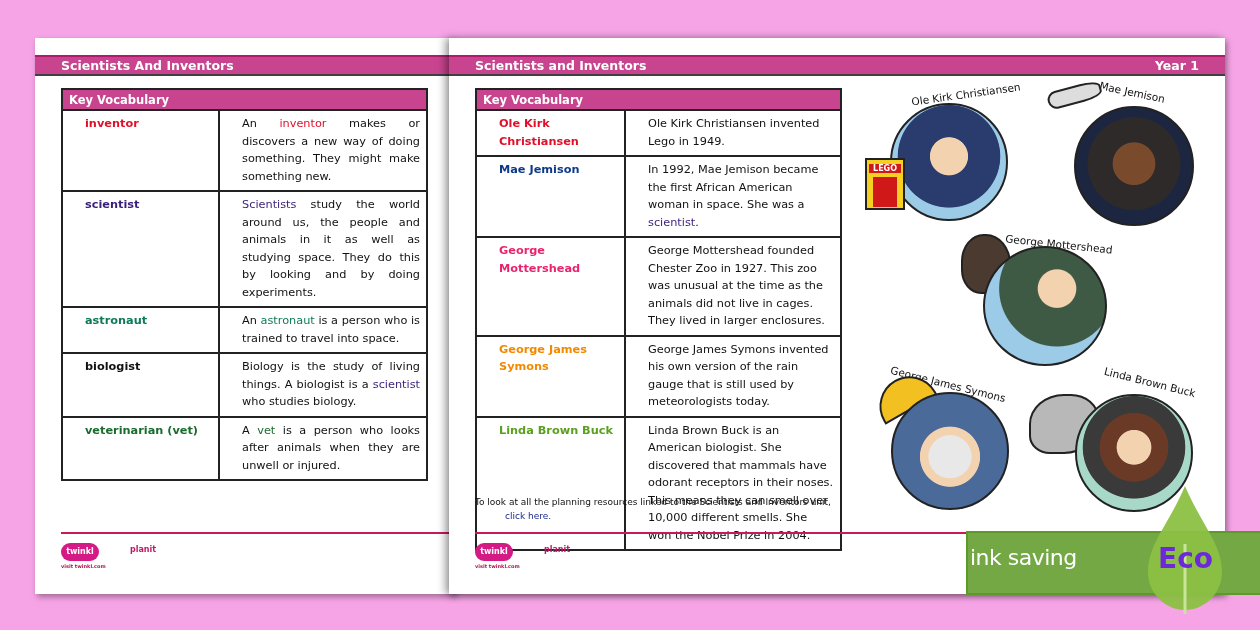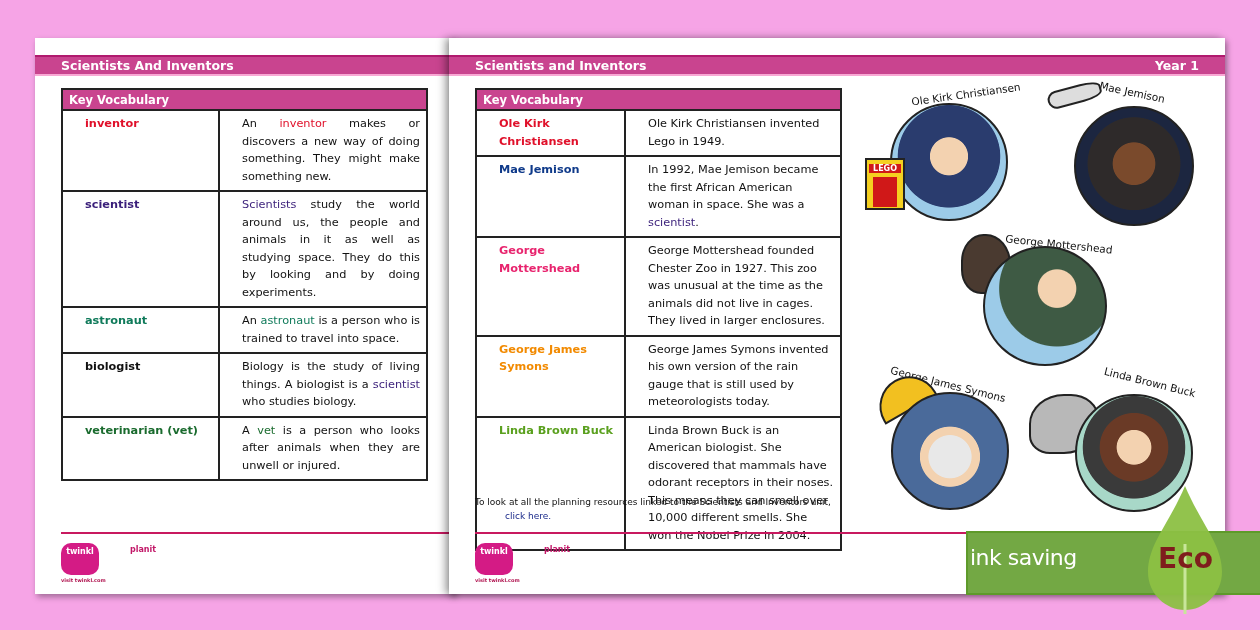--- a/index.html
+++ b/index.html
@@ -4,52 +4,52 @@
 <style>
   * { box-sizing: border-box; margin: 0; padding: 0; }
   html, body { width: 1260px; height: 630px; overflow: hidden; }
   body { background: #f6a4e6; font-family: "DejaVu Sans", sans-serif; position: relative; }
 
   .page { position: absolute; background: #fff; box-shadow: 2px 3px 6px rgba(0,0,0,0.35); overflow: hidden; }
   #page-left { left: 35px; top: 38px; width: 420px; height: 556px; }
   #page-right { left: 449px; top: 38px; width: 776px; height: 556px; box-shadow: -4px 0 8px rgba(0,0,0,0.35), 2px 3px 6px rgba(0,0,0,0.35); }
 
   .banner { position: absolute; left: 0; right: 0; top: 17px; height: 21px; background: #c9448f;
-            border-top: 2px solid #b01a6e; border-bottom: 2px solid #f9a8d4; color: #fff;
+            border-top: 2px solid #b01a6e; border-bottom: 2px solid #404040; color: #fff;
             font-weight: bold; font-size: 12.5px; line-height: 17px; padding-left: 26px; }
   .banner .year { position: absolute; right: 26px; top: 0; }
 
   table.vocab { position: absolute; border-collapse: collapse; font-size: 11.3px; color: #111; }
   table.vocab th { background: #c9448f; color: #fff; text-align: left; font-size: 11.5px; font-weight: bold;
                    padding: 2px 6px; height: 21px; border: 2px solid #222; }
   table.vocab td { border: 2px solid #222; vertical-align: top; padding: 4px 6px 5px 22px; line-height: 17.5px; }
   table.vocab td.term { font-weight: bold; }
   #left-table { left: 26px; top: 50px; width: 367px; }
   #left-table td.term { width: 157px; }
   #left-table td.def { text-align: justify; }
   #right-table { left: 26px; top: 50px; width: 367px; }
   #right-table td.term { width: 149px; }
   .footer-line { position: absolute; left: 26px; right: 0; top: 494px; height: 2px; background: #c8195f; }
   .logo { position: absolute; left: 26px; top: 501px; }
-  .logo .blob { display: inline-block; width: 38px; height: 32px; background: #d41b85; border-radius: 10px;
+  .logo .blob { display: inline-block; width: 38px; height: 18px; background: #d41b85; border-radius: 10px;
                 color: #fff; font-size: 8px; font-weight: bold; line-height: 18px; text-align: center; }
   .logo .planit { display: inline-block; color: #c21868; font-size: 8px; font-weight: bold; margin-left: 3px; vertical-align: middle; padding-left: 28px; }
   .logo .visit { display: block; color: #b0134f; font-size: 5px; font-weight: bold; margin-top: 2px; }
 
   .note { position: absolute; left: 26px; top: 457px; width: 370px; font-size: 9px; line-height: 14px; color: #111; }
   .note a { color: #1a2a8a; font-weight: normal; text-decoration: none; padding-left: 30px; }
 
   .portrait { position: absolute; border-radius: 50%; border: 2px solid #222; overflow: hidden; }
   .pname { position: absolute; font-size: 10.5px; color: #111; white-space: nowrap; }
 
   #eco-bar { position: absolute; left: 966px; top: 531px; width: 294px; height: 64px; background: #73a844;
              border: 2px solid #5e9a2a; border-right: none; }
   #eco-text { position: absolute; left: 2px; top: 12px; color: #fff; font-size: 22px; font-family: "DejaVu Sans", sans-serif; letter-spacing: -0.5px; }
   #eco-leaf { position: absolute; left: 1146px; top: 484px; width: 78px; height: 130px; }
-  #eco-label { position: absolute; left: 1158px; top: 542px; color: #7f1d1d; font-size: 28px; font-weight: bold; }
+  #eco-label { position: absolute; left: 1158px; top: 542px; color: #6d28d9; font-size: 28px; font-weight: bold; }
 </style>
 </head>
 <body>
 
 <div class="page" id="page-left">
   <div class="banner">
     <span>Scientists And Inventors</span>
   </div>
   <table class="vocab" id="left-table">
     <tbody>

